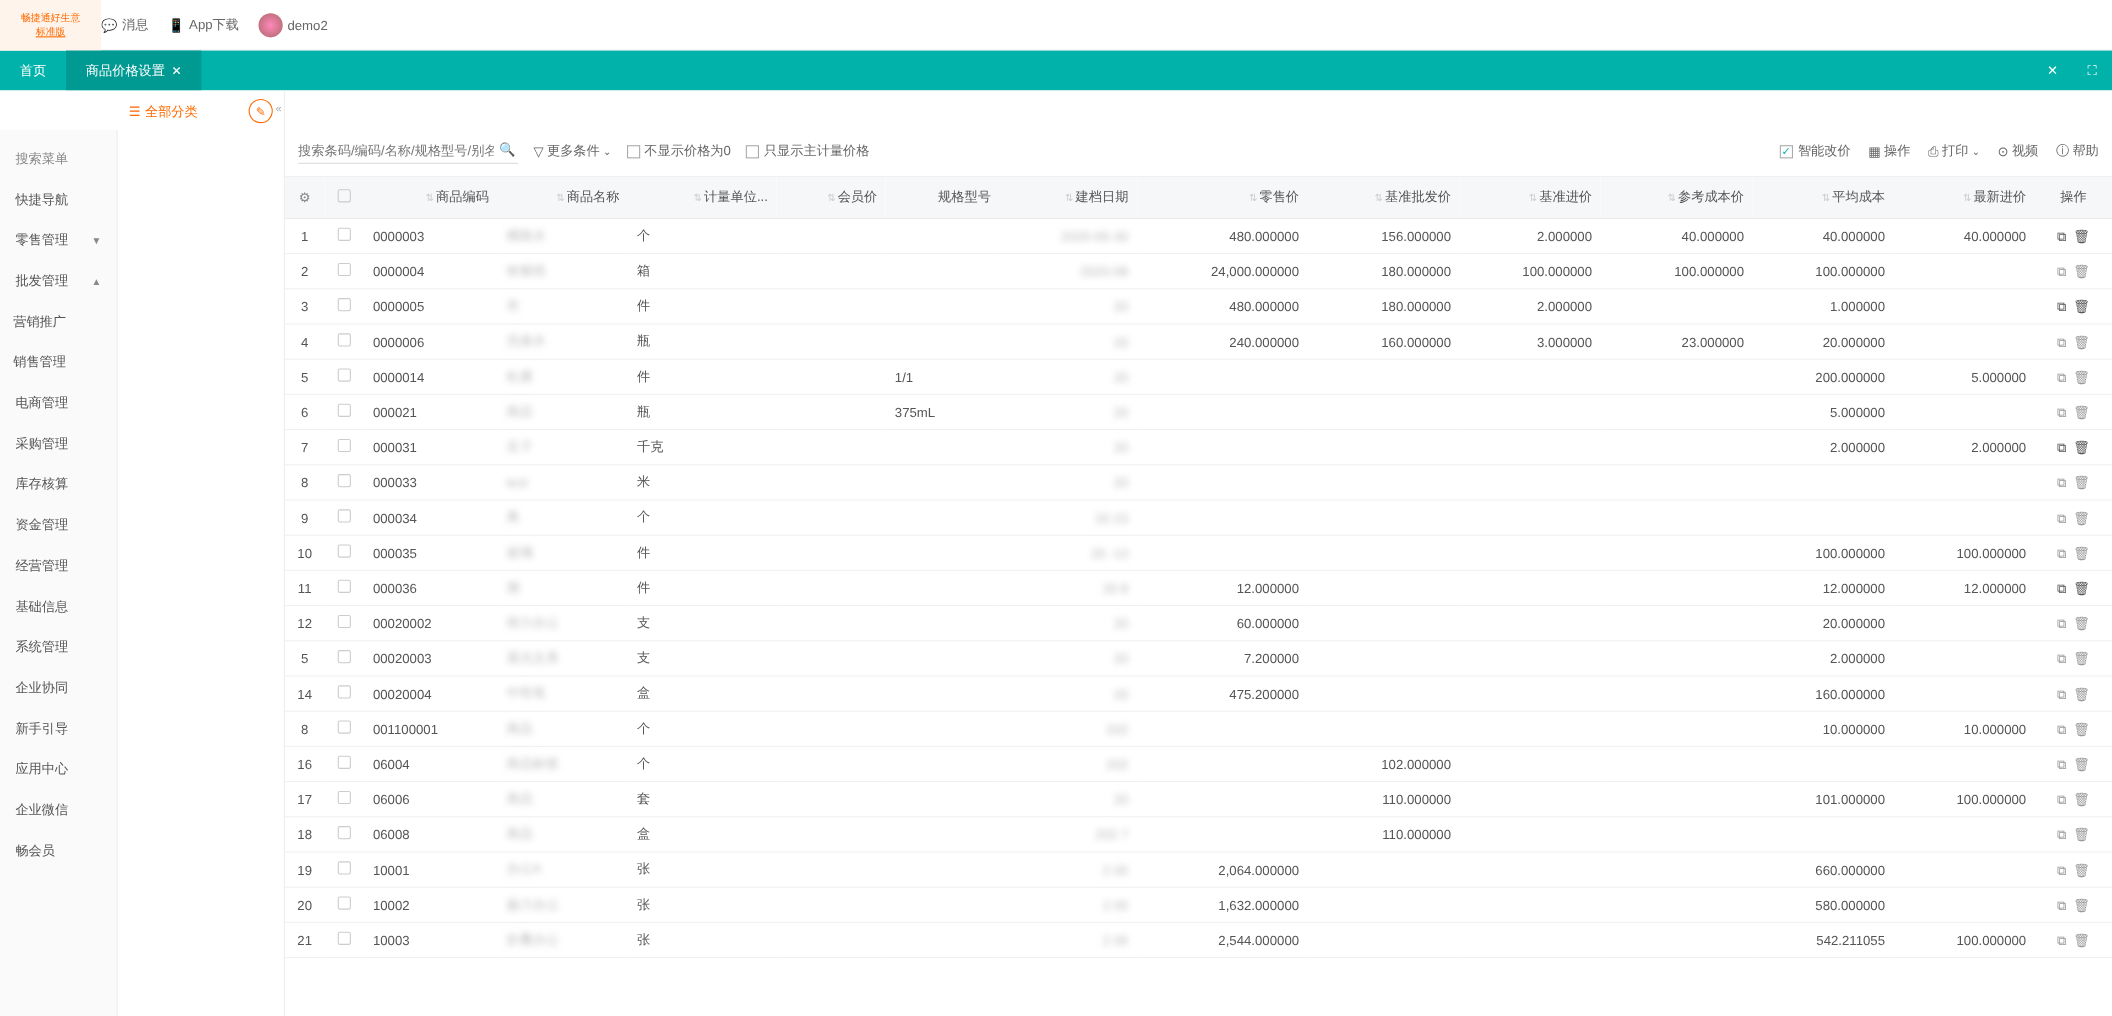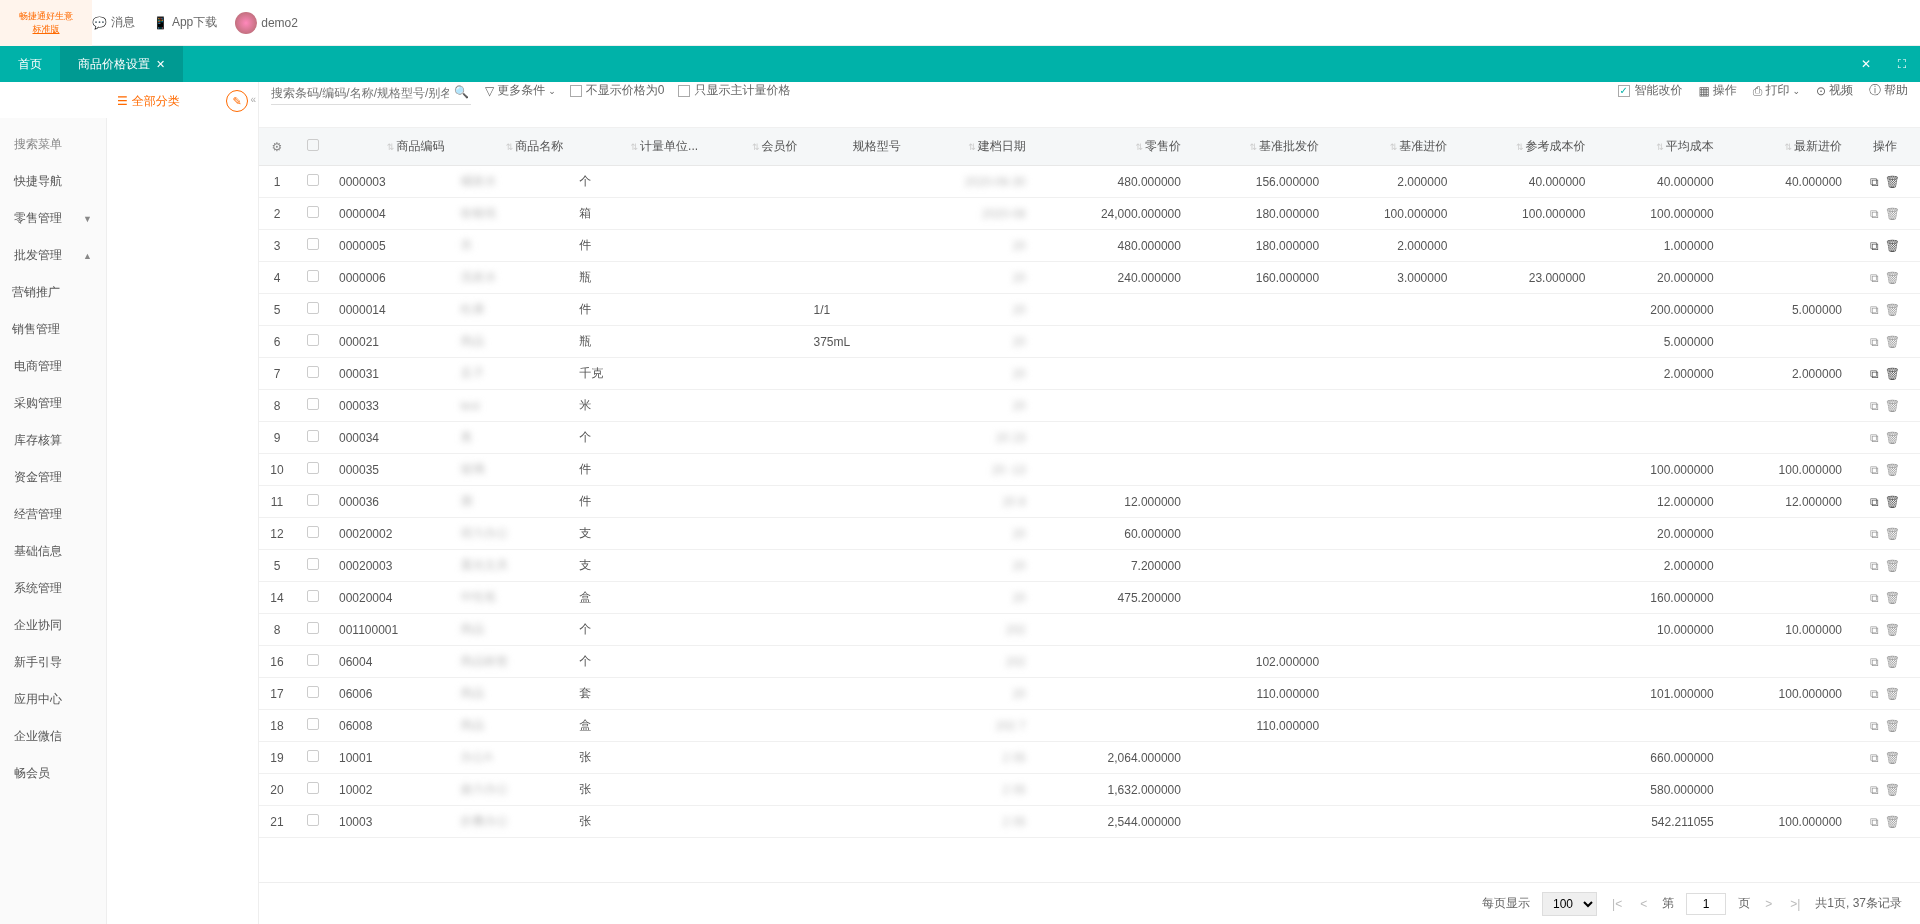--- a/index.html
+++ b/index.html
@@ -36,21 +36,21 @@
     .tree-panel { width: 152px; border-right: 1px solid #eee; padding: 8px 10px; position: relative; }
     .tree-header { display: flex; align-items: center; justify-content: space-between; margin-bottom: 10px; }
     .tree-title { color: #ff6a00; font-size: 12px; display: flex; align-items: center; gap: 4px; }
     .tree-edit-btn { width: 22px; height: 22px; border: 1px solid #ff6a00; border-radius: 50%; display: flex; align-items: center; justify-content: center; color: #ff6a00; cursor: pointer; font-size: 11px; }
     .tree-collapse { position: absolute; right: 2px; top: 12px; color: #aaa; cursor: pointer; font-size: 10px; }
     .tree-node { padding: 7px 0 7px 18px; color: #555; cursor: pointer; font-size: 12px; }
     .tree-node.has-children::before { content: "▸"; position: absolute; margin-left: -14px; color: #888; font-size: 9px; }
     
     
     .content { flex: 1; display: flex; flex-direction: column; overflow: hidden; }
-    .toolbar { height: 46px; display: flex; align-items: flex-start; padding: 0 12px; gap: 14px; border-bottom: 1px solid #f0f0f0; }
+    .toolbar { height: 46px; display: flex; align-items: center; padding: 0 12px; gap: 14px; border-bottom: 1px solid #f0f0f0; margin-top: 33px; }
     .search-box { position: relative; }
     .search-input { width: 200px; border: none; border-bottom: 1px solid #ddd; padding: 4px 22px 4px 0; outline: none; font-size: 12px; }
     .search-icon { position: absolute; right: 2px; top: 3px; color: #ff6a00; }
     .toolbar-btn { display: flex; align-items: center; gap: 3px; color: #666; cursor: pointer; font-size: 12px; }
     .toolbar-btn .arrow-dn { font-size: 9px; }
     .checkbox-item { display: flex; align-items: center; gap: 4px; color: #666; }
     .toolbar-right { margin-left: auto; display: flex; gap: 16px; }
     .chk { width: 12px; height: 12px; border: 1px solid #aaa; display: inline-block; }
     .chk.checked::after { content: "✓"; font-size: 10px; color: #00b2a9; position: relative; top: -3px; }
     
@@ -712,26 +712,14 @@
                 <div class="op-icons">
                   <span style="">⧉</span>
                   <span style="">🗑</span>
                 </div>
               </td>
             </tr>
           </tbody>
       </table>
     </div>
 
-    <div class="pager">
-      <span>每页显示</span>
-      <select class="pg-select"><option>100</option></select>
-      <span class="pg-btn">|&lt;</span>
-      <span class="pg-btn">&lt;</span>
-      <span>第</span>
-      <input class="pg-input" value="1" style="">
-      <span>页</span>
-      <span class="pg-btn">&gt;</span>
-      <span class="pg-btn">&gt;|</span>
-      <span>共1页, 37条记录</span>
-    </div>
   </div>
 </div>
 
 </body></html>

